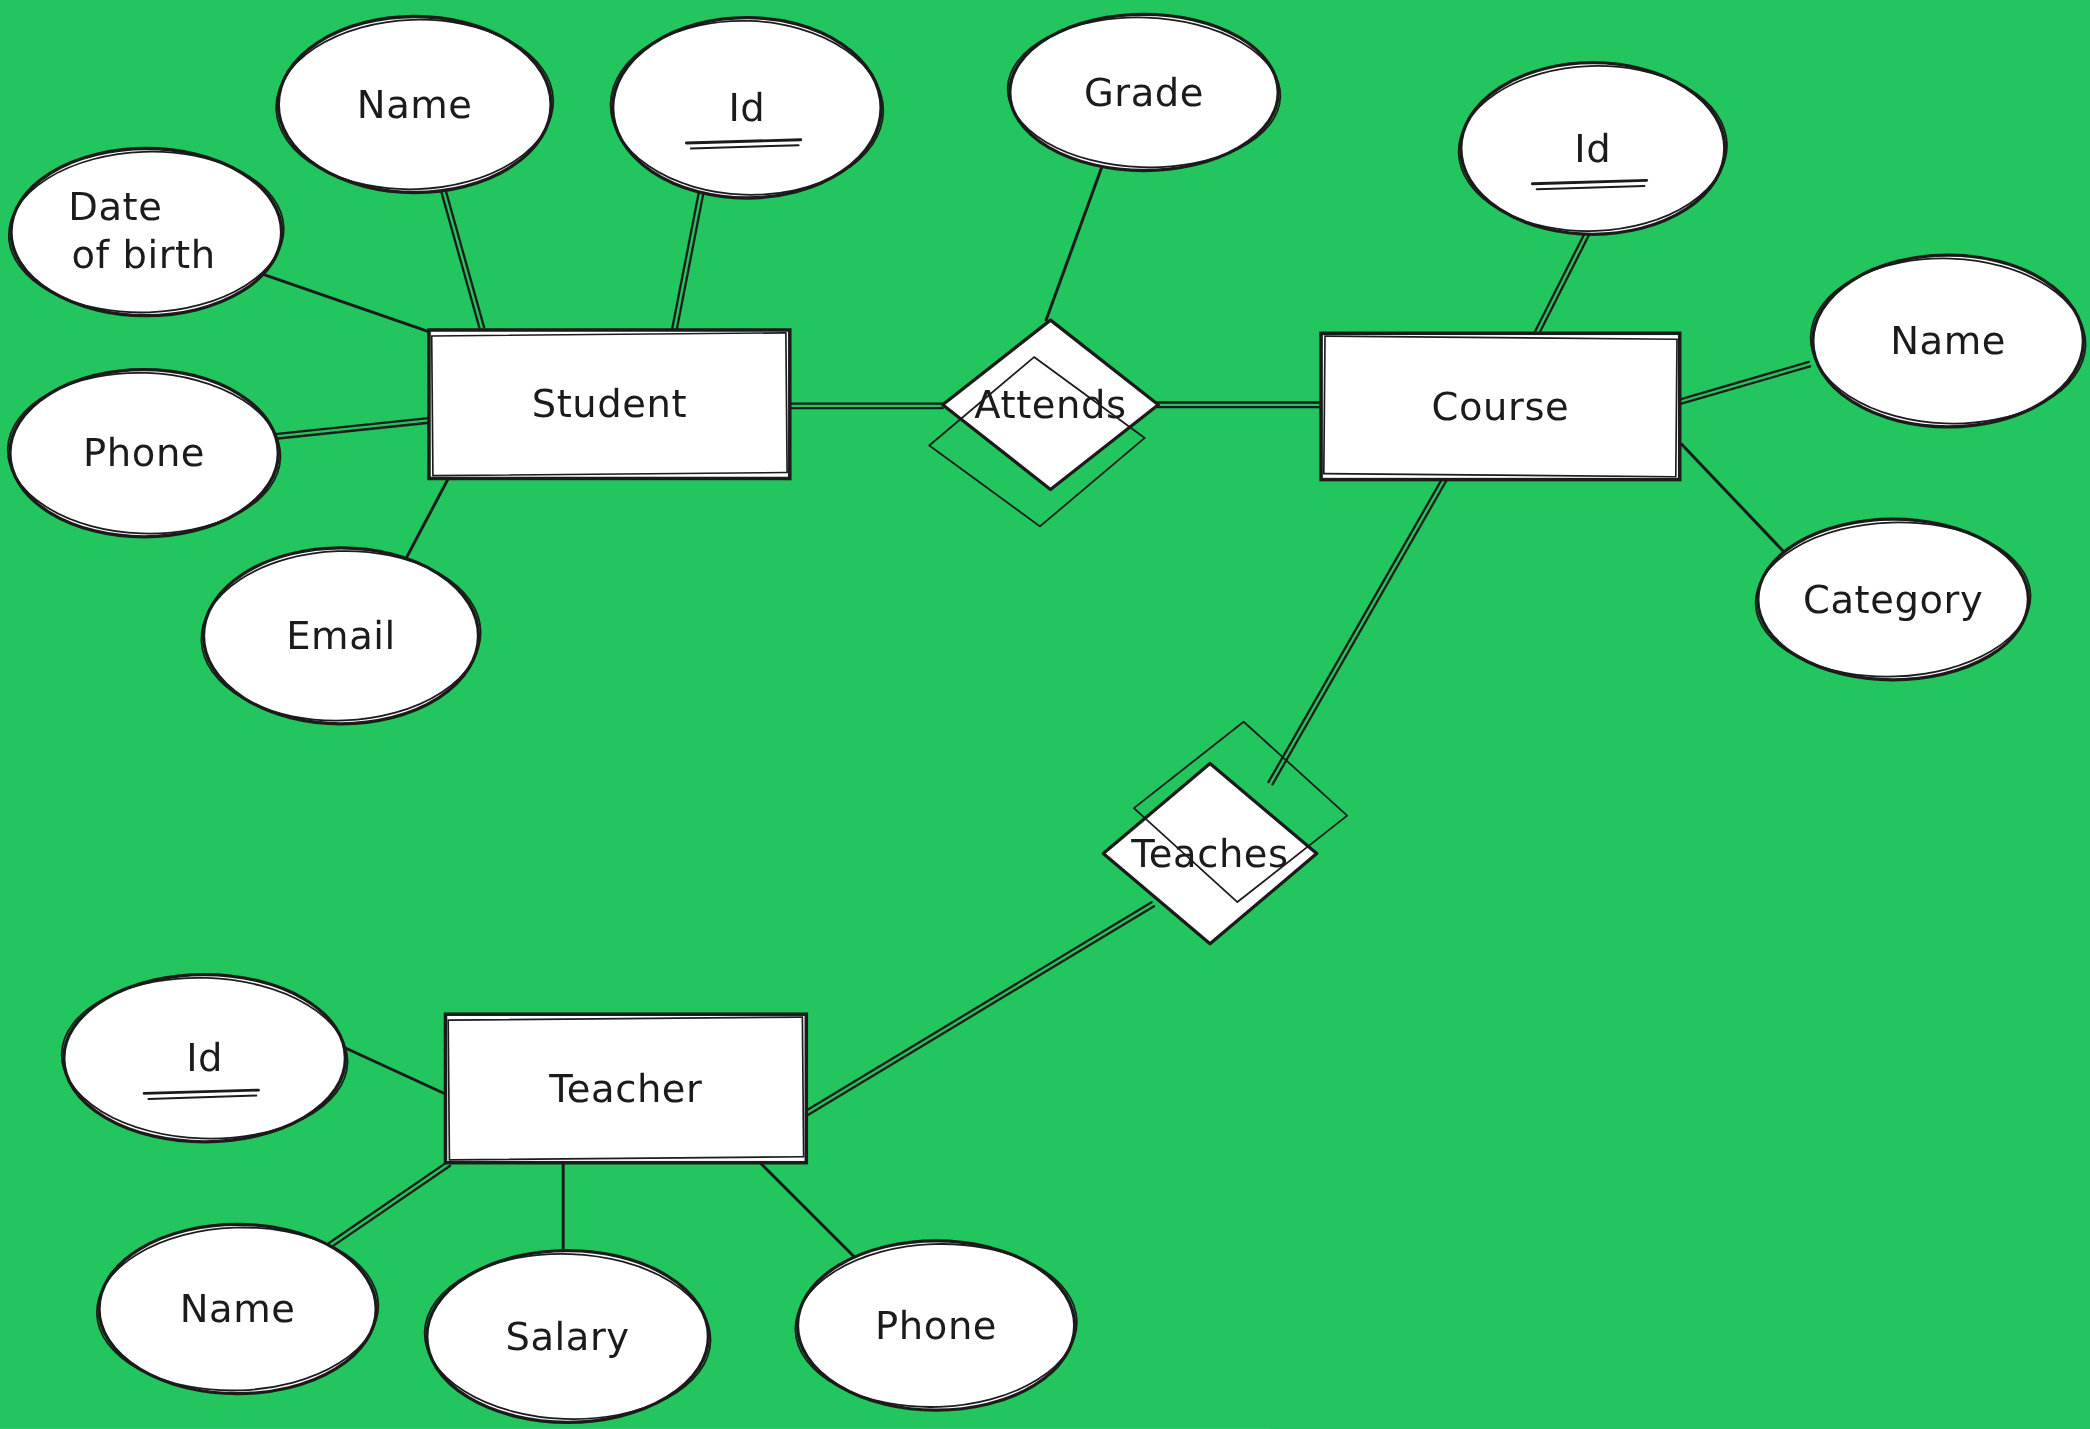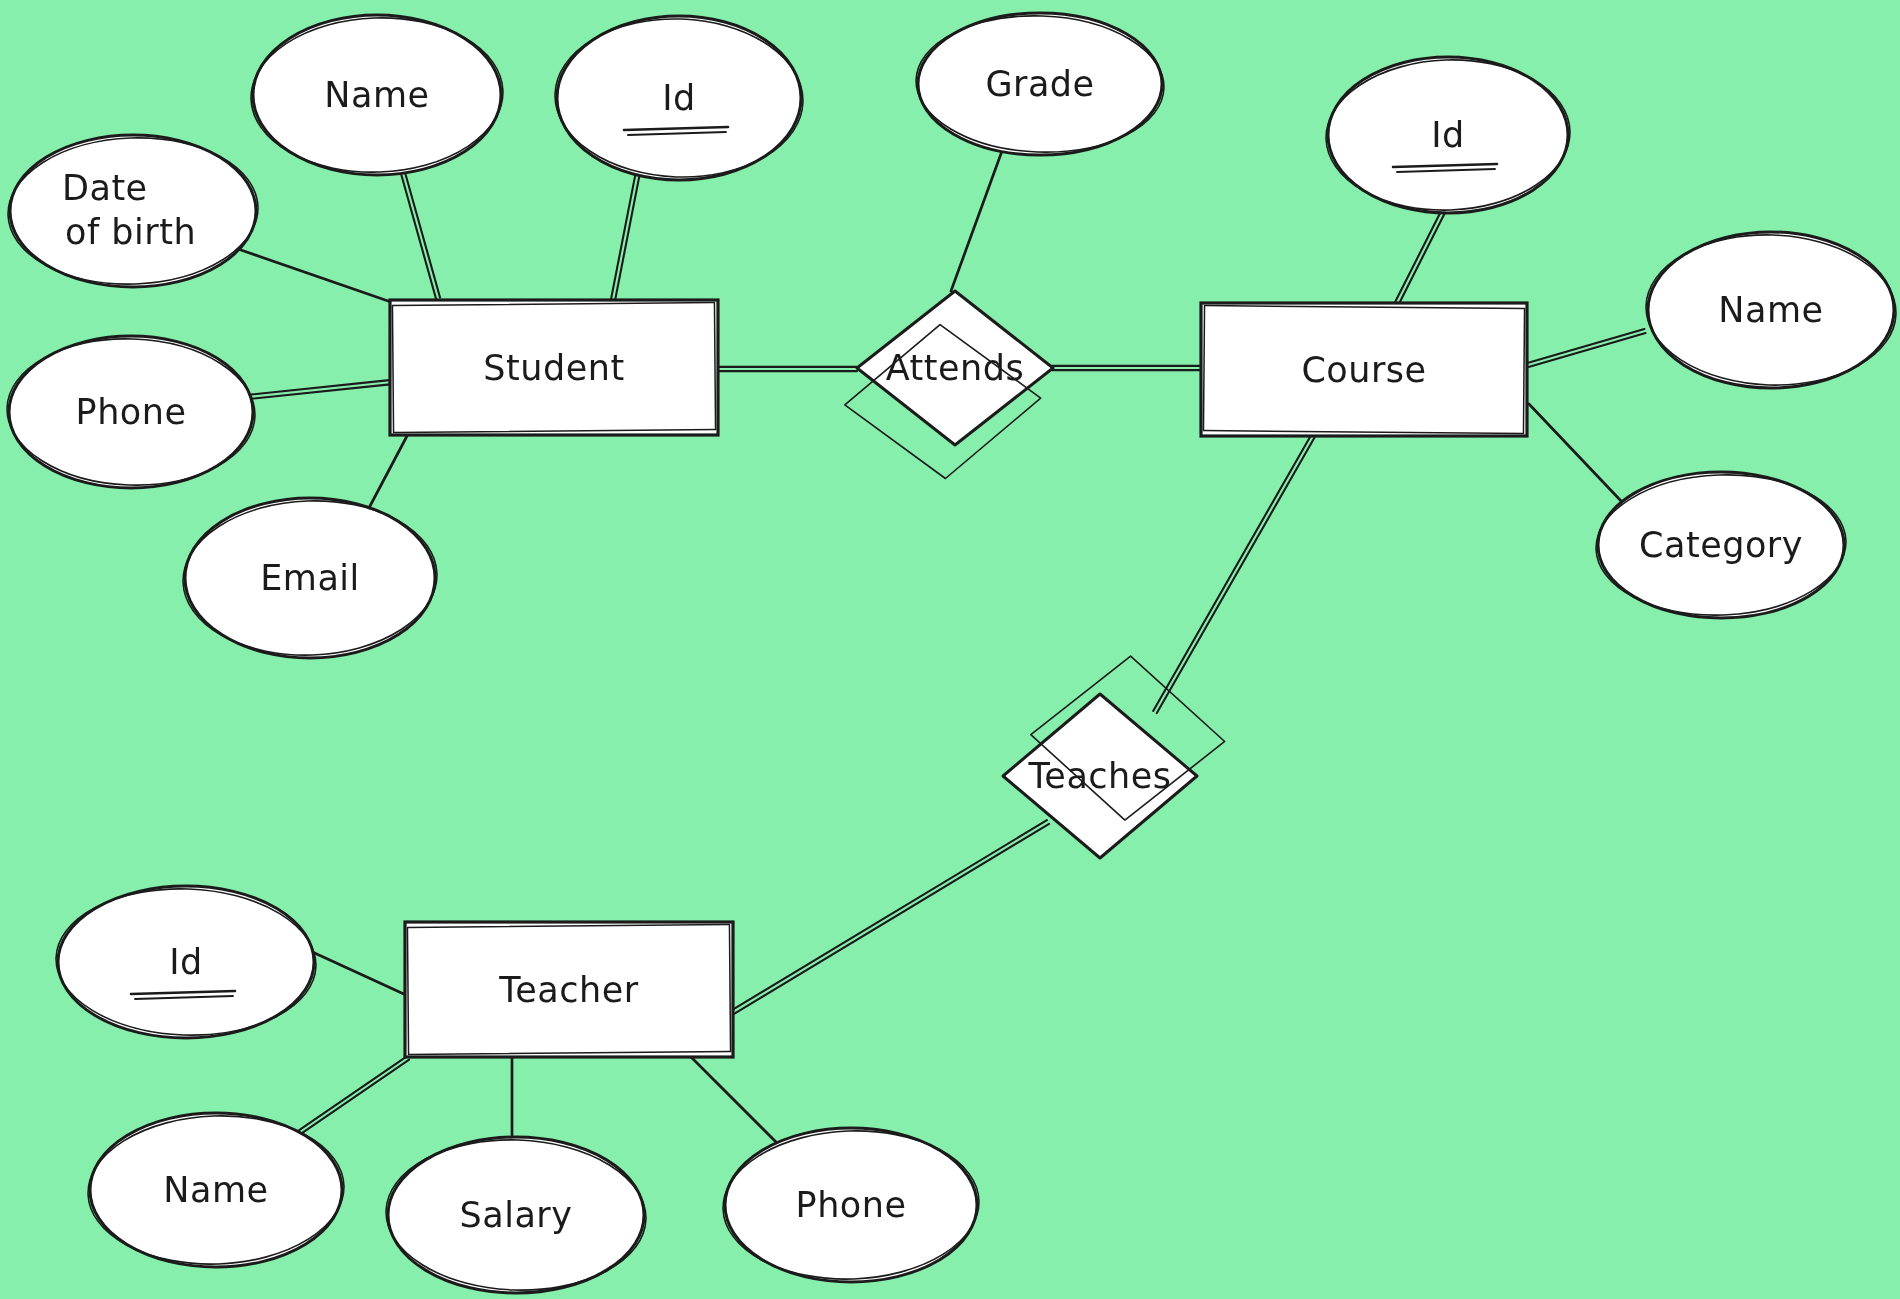--- a/index.html
+++ b/index.html
@@ -1,16 +1,16 @@
 <!DOCTYPE html>
 <html><head>
 <meta charset="utf-8">
 <style>
   html,body{margin:0;padding:0;background:#ffffff;}
-  .page{width:1900px;height:1299px;background:#86efac;overflow:hidden;text-align:center;}
+  .page{width:1900px;height:1299px;background:#22c55e;overflow:hidden;text-align:center;}
   svg{display:block;}
   svg text{
     font-family:"DejaVu Sans","Liberation Sans",sans-serif;
     font-size:35px;
     fill:#1b1b1b;
     letter-spacing:0.5px;
   }
 </style>
 </head>
 <body>

